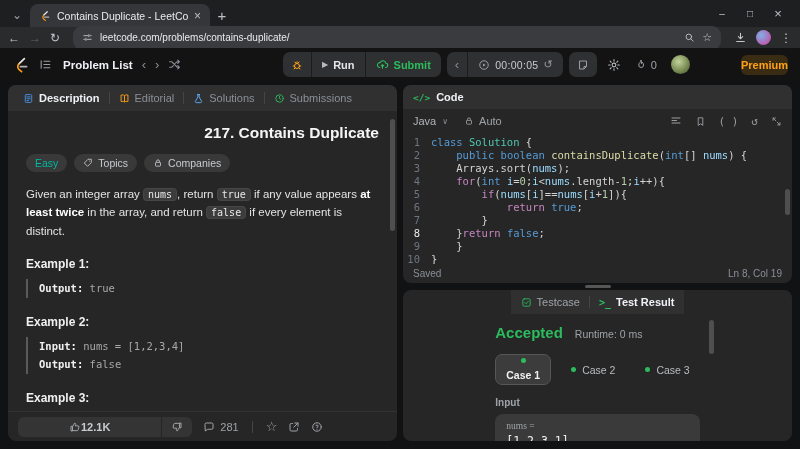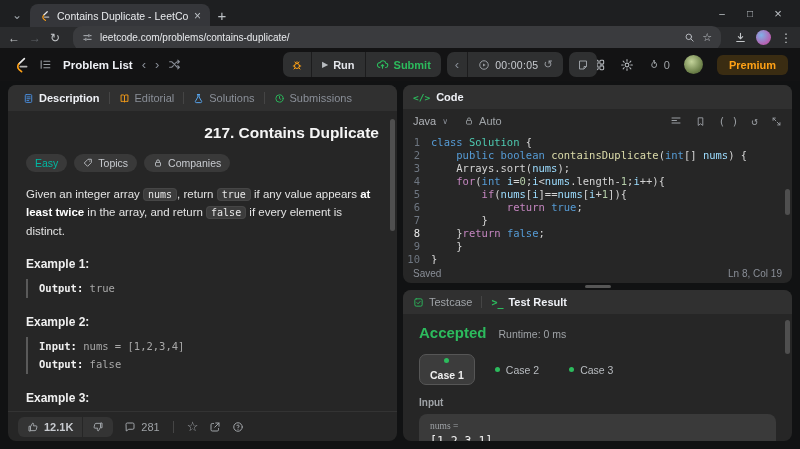--- a/index.html
+++ b/index.html
@@ -34,21 +34,21 @@
   .seg-pill { display:flex; align-items:center; background:#2f3031; border-radius:7px; overflow:hidden; height:25px; }
   .seg { display:flex; align-items:center; gap:5px; padding:0 10px; height:100%; font-size:11px; color:#e4e6eb; }
   .seg + .seg { border-left:1px solid #1c1c1d; }
   .seg.icon-only { padding:0 8px; }
   .submit-label { color:#2cbb5d; font-weight:700; }
   .timer-text { color:#c8cbd0; font-size:10.5px; letter-spacing:.3px; }
   .note-pill { width:28px; }
   .hdr-right { margin-left:auto; display:flex; align-items:center; gap:14px; color:#b8bcc0; }
   .streak { display:flex; align-items:center; gap:4px; font-size:11px; color:#9fa3a7; }
   .hdr-avatar { width:19px; height:19px; border-radius:50%; background:radial-gradient(circle at 40% 35%, #c3d39a, #6c8049 65%, #3c4a2a); }
-  .premium-btn { background:#3a2c12; color:#ffa116; font-size:11px; font-weight:700; padding:4px 12px; border-radius:6px; }
+  .premium-btn { background:#3a2c12; color:#ffa116; font-size:11px; font-weight:700; padding:4px 0; border-radius:6px;margin-left:37px; }
   
   .content { position:absolute; top:85px; left:8px; right:8px; bottom:8px; display:flex; gap:6px; }
   .panel { background:#262626; border-radius:8px; overflow:hidden; display:flex; flex-direction:column; position:relative; }
   .left-panel { width:389px; }
   .right-col { flex:1; display:flex; flex-direction:column; }
   .panel-tabbar { height:26px; background:#303030; display:flex; align-items:center; padding:0 8px; flex-shrink:0; }
   .ptab { display:flex; align-items:center; gap:5px; padding:0 7px; font-size:11px; color:#8a8f98; }
   .ptab.active { color:#eff1f6; font-weight:700; }
   .vdiv { width:1px; height:12px; background:#454545; margin:0 2px; }
   
@@ -58,21 +58,21 @@
   .badge { background:#393939; border-radius:999px; padding:3px 9px; font-size:10.5px; color:#c8cbd0; display:flex; align-items:center; gap:5px; }
   .badge.easy { color:#00b8a3; }
   .statement { margin-top:13px; font-size:11.5px; line-height:1.6; color:#e3e3e3; }
   .seg-chip { font-family:"DejaVu Sans Mono",monospace; font-size:10px; background:#3c3c3c; border:1px solid #464646; border-radius:4px; padding:0 4px; color:#e8e8e8; }
   .seg-b { font-weight:700; color:#fff; }
   .example-label { margin-top:17px; font-size:12px; font-weight:700; color:#f0f0f0; }
   .example-block { margin-top:8px; border-left:2px solid #5a5a5a; padding:1px 0 1px 11px; font-family:"DejaVu Sans Mono",monospace; font-size:10.5px; line-height:1.65; color:#a8a8a8; }
   .io-label { font-weight:700; color:#f0f0f0; }
   .desc-footer { height:30px; border-top:1px solid #333; display:flex; align-items:center; padding:0 10px; gap:11px; color:#9fa3a7; font-size:11px; flex-shrink:0; }
   .vote-pill { display:flex; background:#343434; border-radius:6px; overflow:hidden; }
-  .vote-seg { display:flex; align-items:center; gap:5px; padding:4px 9px; }
+  .vote-seg { display:flex; align-items:center; padding:4px 9px;margin-left:42px; }
   .vote-seg + .vote-seg { border-left:1px solid #262626; }
   .foot-group { display:flex; align-items:flex-end; gap:5px; }
   .scroll-thumb { position:absolute; width:5px; background:#4f4f4f; border-radius:3px; }
   
   .code-panel { height:198px; flex-shrink:0; }
   .panel-head { height:24px; background:#303030; display:flex; align-items:center; gap:6px; padding:0 10px; flex-shrink:0; }
   .code-tag { color:#2cbb5d; font-family:"DejaVu Sans Mono",monospace; font-size:9.5px; font-weight:700; }
   .panel-head-title { font-size:11px; font-weight:700; color:#eff1f6; }
   .editor-toolbar { height:24px; display:flex; align-items:center; gap:6px; padding:0 10px; font-size:11px; color:#b0b3b8; flex-shrink:0; }
   .lang-chev { font-size:8px; color:#8a8f98; }
@@ -82,21 +82,21 @@
   .editor { flex:1; padding-top:3px; font-family:"DejaVu Sans Mono",monospace; font-size:10.5px; line-height:13px; position:relative; overflow:hidden; }
   .code-line { display:flex; }
   .ln { width:28px; text-align:right; padding-right:11px; color:#6e7681; flex-shrink:0; }
   .ln.active { color:#e8e8e8; }
   .code-text { white-space:pre; }
   .tk-k{color:#569cd6}.tk-c{color:#c586c0}.tk-t{color:#4ec9b0}.tk-f{color:#dcdcaa}.tk-v{color:#9cdcfe}.tk-n{color:#b5cea8}.tk-p{color:#d4d4d4}
   .statusbar { height:19px; display:flex; align-items:center; justify-content:space-between; padding:0 10px; font-size:10px; color:#8a8f98; flex-shrink:0; }
   .drag-row { height:7px; display:flex; align-items:center; justify-content:center; }
   .drag-handle { width:26px; height:3px; border-radius:2px; background:#565656; }
   
-  .result-panel { flex:1; }
+  .result-panel { flex:1;align-items:center; }
   .result-head { height:24px; background:#303030; display:flex; align-items:center; gap:7px; padding:0 10px; flex-shrink:0; }
   .rtab { display:flex; align-items:center; gap:5px; font-size:11px; color:#9fa3a7; }
   .rtab.active { color:#eff1f6; font-weight:700; }
   .terminal-glyph { color:#2cbb5d; font-family:"DejaVu Sans Mono",monospace; font-size:10px; font-weight:700; }
   .result-body { flex:1; padding:10px 16px; position:relative; overflow:hidden; }
   .accepted-row { display:flex; align-items:baseline; gap:12px; }
   .accepted { color:#2cbb5d; font-size:15px; font-weight:700; }
   .runtime { color:#9fa3a7; font-size:10.5px; }
   .cases-row { display:flex; align-items:center; gap:10px; margin-top:13px; }
   .case-pill { display:flex; align-items:center; gap:6px; padding:4px 10px; font-size:10.5px; color:#b8bcc0; border-radius:7px; }

